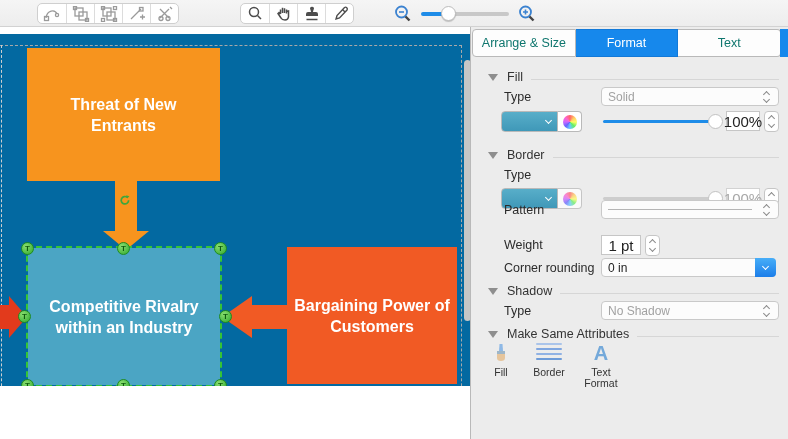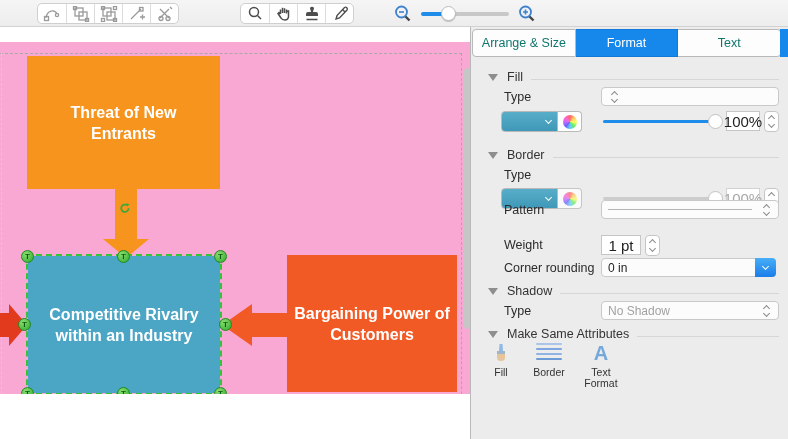--- a/index.html
+++ b/index.html
@@ -19,21 +19,21 @@
   #edit-tools { left:37px; }
   #view-tools { left:240px; }
   .zoomglass { position:absolute; top:4px; width:20px; height:20px; }
   #zoom-out-glass { left:393px; } #zoom-in-glass { left:517px; }
   #zoom-slider { position:absolute; left:421px; top:12px; width:88px; height:4px;
     border-radius:2px; background:linear-gradient(to right,#1e8ce8 0 28%,#c8c8c8 28%); }
   #zoom-handle { position:absolute; left:20px; top:-6px; width:15px; height:15px;
     background:#fff; border:1px solid #bdbdbd; border-radius:50%; box-shadow:0 1px 1px rgba(0,0,0,.2); }
 
   
-  #canvas { position:absolute; left:0; top:42px; width:470px; height:352px; background:#f9a8d4; overflow:hidden; }
+  #canvas { position:absolute; left:0; top:34px; width:470px; height:352px; background:#0369a1; overflow:hidden; }
   .page-line-h { position:absolute; left:0; top:11px; width:462px; border-top:1px dashed #a9a9a9; }
   .page-line-v { position:absolute; left:461px; top:11px; height:401px; border-left:1px dashed #a9a9a9; }
   .page-line-v2 { position:absolute; left:1px; top:11px; height:401px; border-left:1px dashed #cfcfcf; }
   #canvas-scroll { position:absolute; left:464px; top:26px; width:7px; height:261px;
     background:#c6c6c6; border-radius:4px; }
 
   .dshape { position:absolute; display:flex; align-items:center; justify-content:center;
     text-align:center; color:#fff; font-size:16px; font-weight:600; line-height:21px; }
   #shape-threat { left:27px; top:14px; width:193px; height:133px; background:#F7941E; padding:0 28px; }
   #shape-rivalry { left:28px; top:214px; width:192px; height:137px; background:#4BA5C4;
@@ -276,20 +276,21 @@
     <div id="tab-accent"></div>
 
     <div class="prow phdr" style="top:39px;">
       <span class="tri"></span>
       <span class="htxt">Fill</span>
       <span class="rule"></span>
     </div>
     <div class="prow" style="top:60px;">
       <span class="plabel">Type</span>
       <div class="dropdown">
+        <span class="dval">Solid</span>
         <span class="stepper">
             <i class="chev up"></i>
             <i class="chev dn"></i>
           </span>
       </div>
     </div>
     <div class="prow" style="top:84px;">
       <div class="swatch">
           <i class="chev dn"></i>
         </div>

